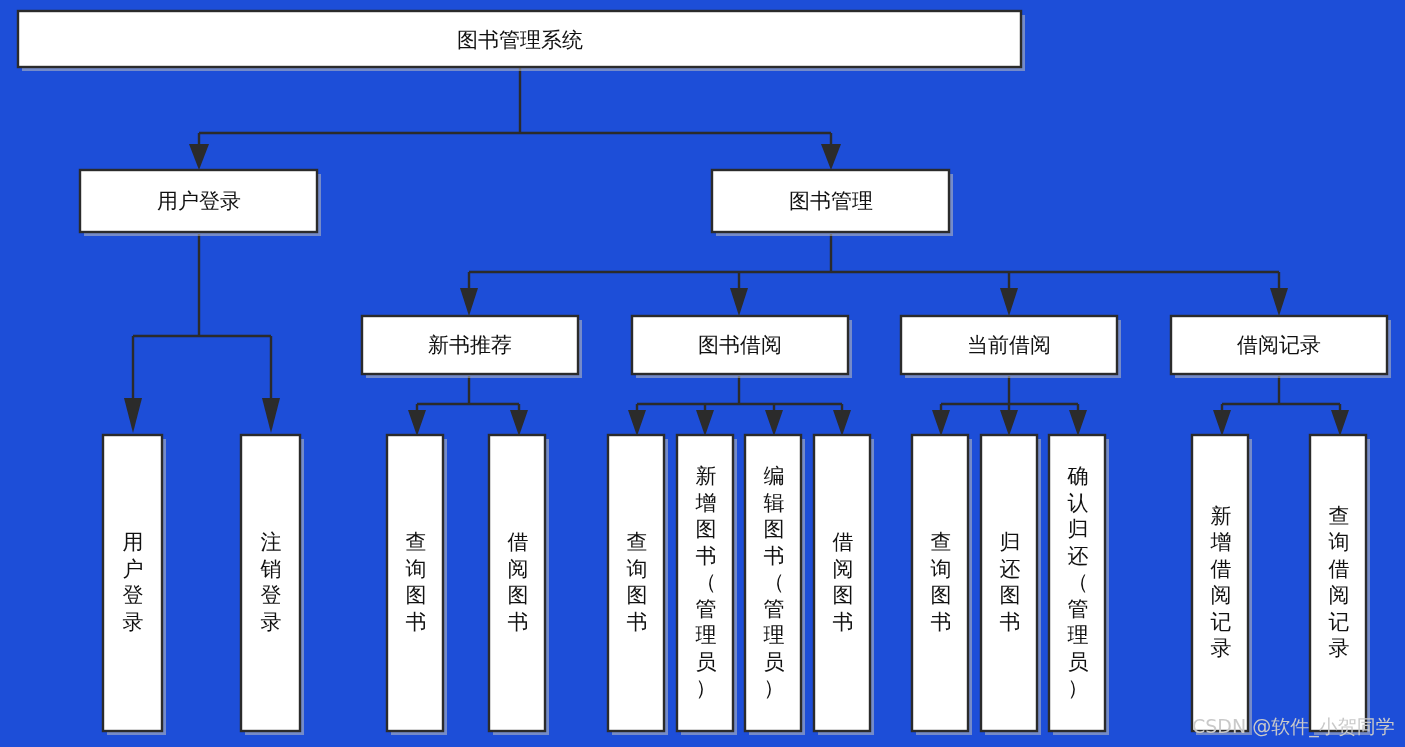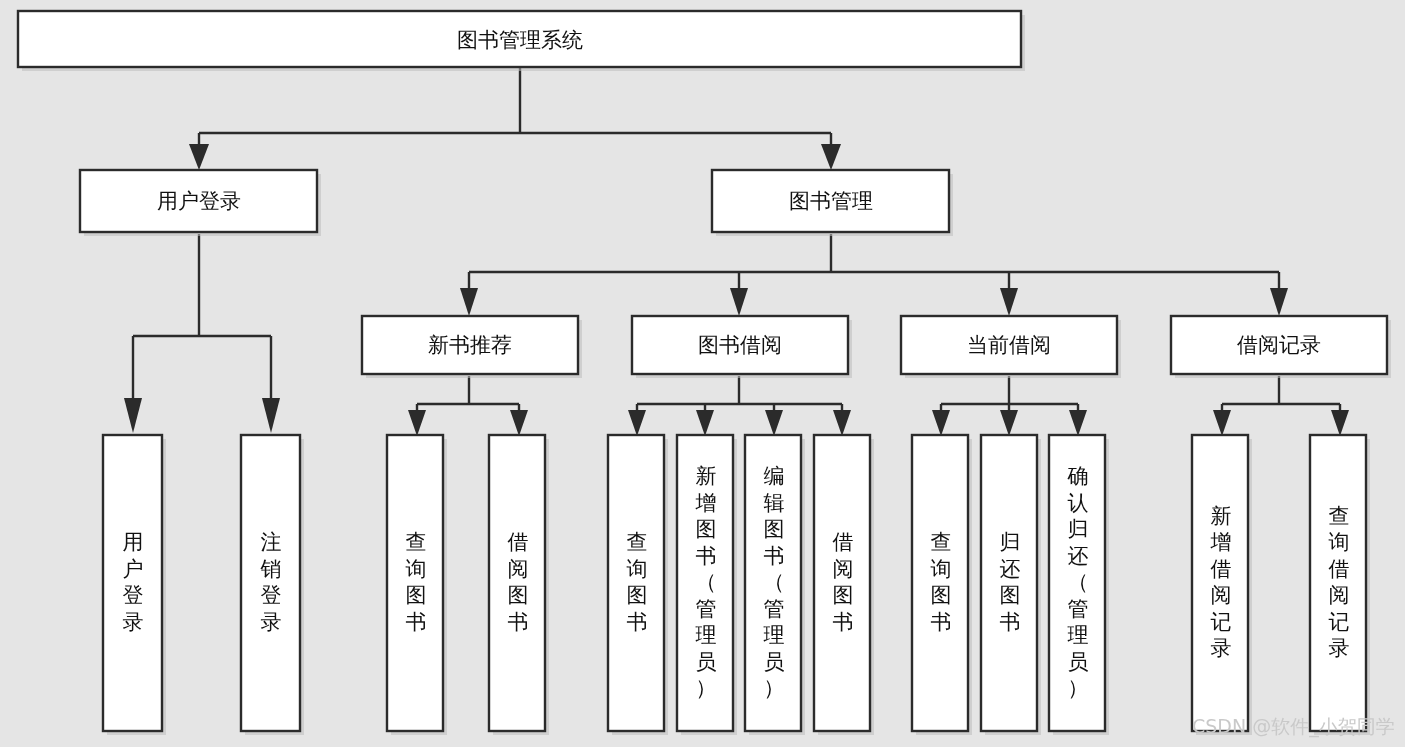--- a/index.html
+++ b/index.html
@@ -8,21 +8,21 @@
     padding: 0;
     background: #ffffff;
   }
   body {
     font-family: "DejaVu Sans", "Liberation Sans", sans-serif;
   }
   #diagram-root {
     position: relative;
     width: 1405px;
     height: 747px;
-    background: #e5e5e5;
+    background: #1d4ed8;
     overflow: hidden;
   }
   svg.diagram-canvas {
     position: absolute;
     left: 0;
     top: 0;
     width: 1405px;
     height: 747px;
     display: block;
   }

